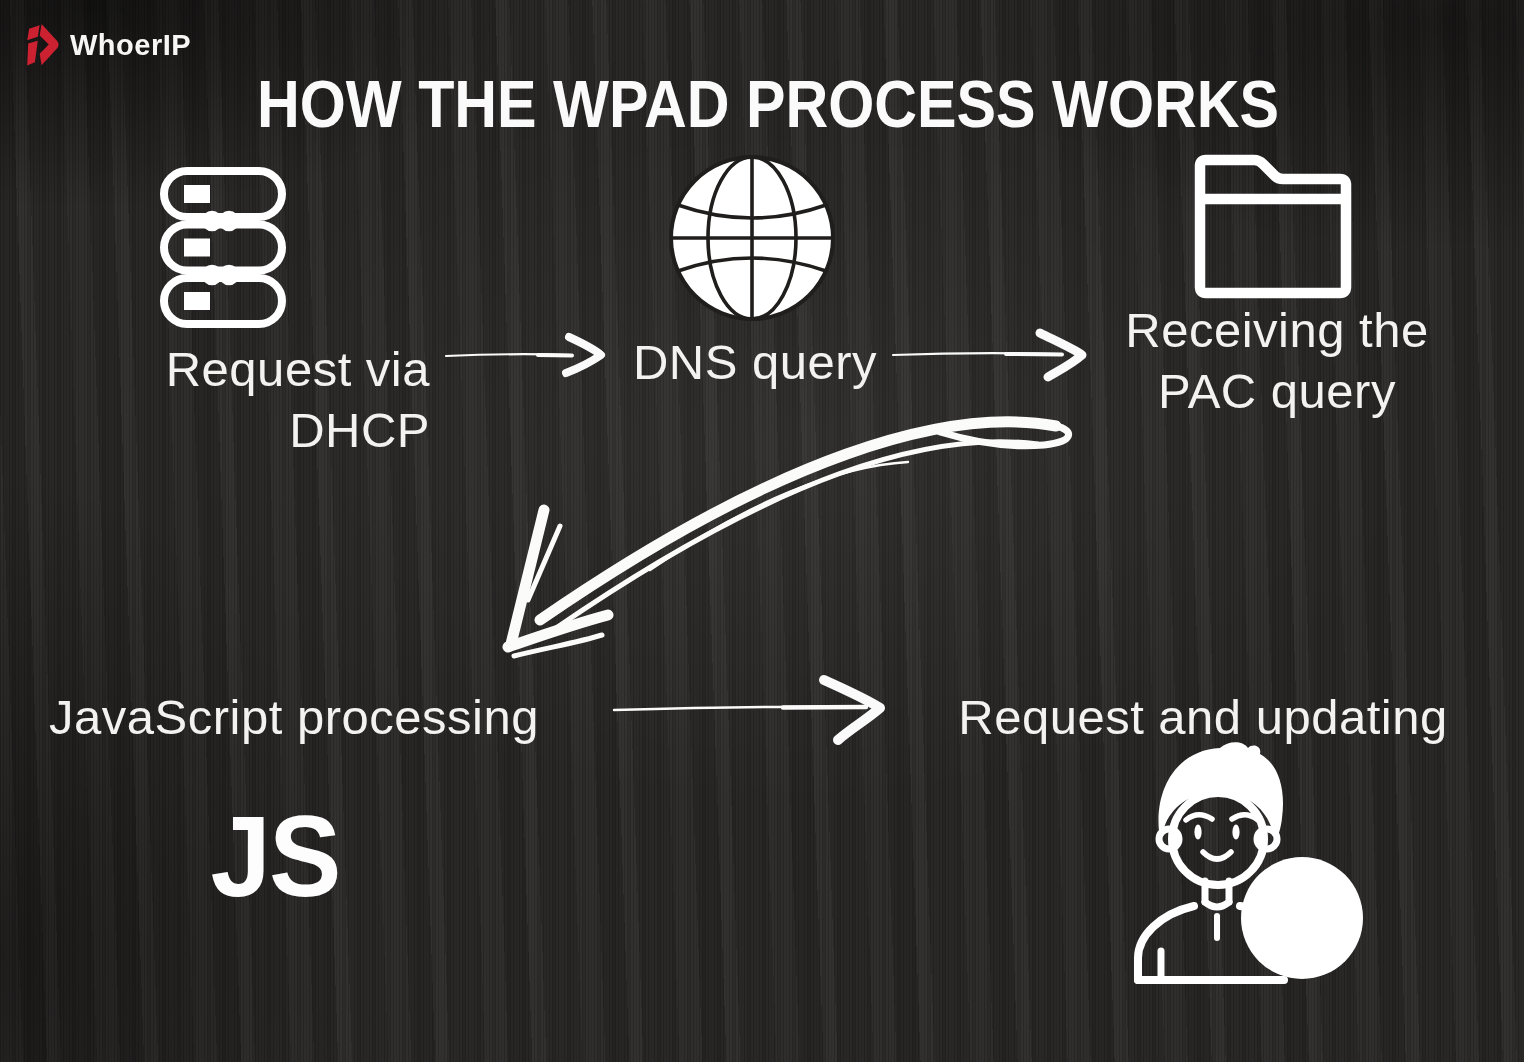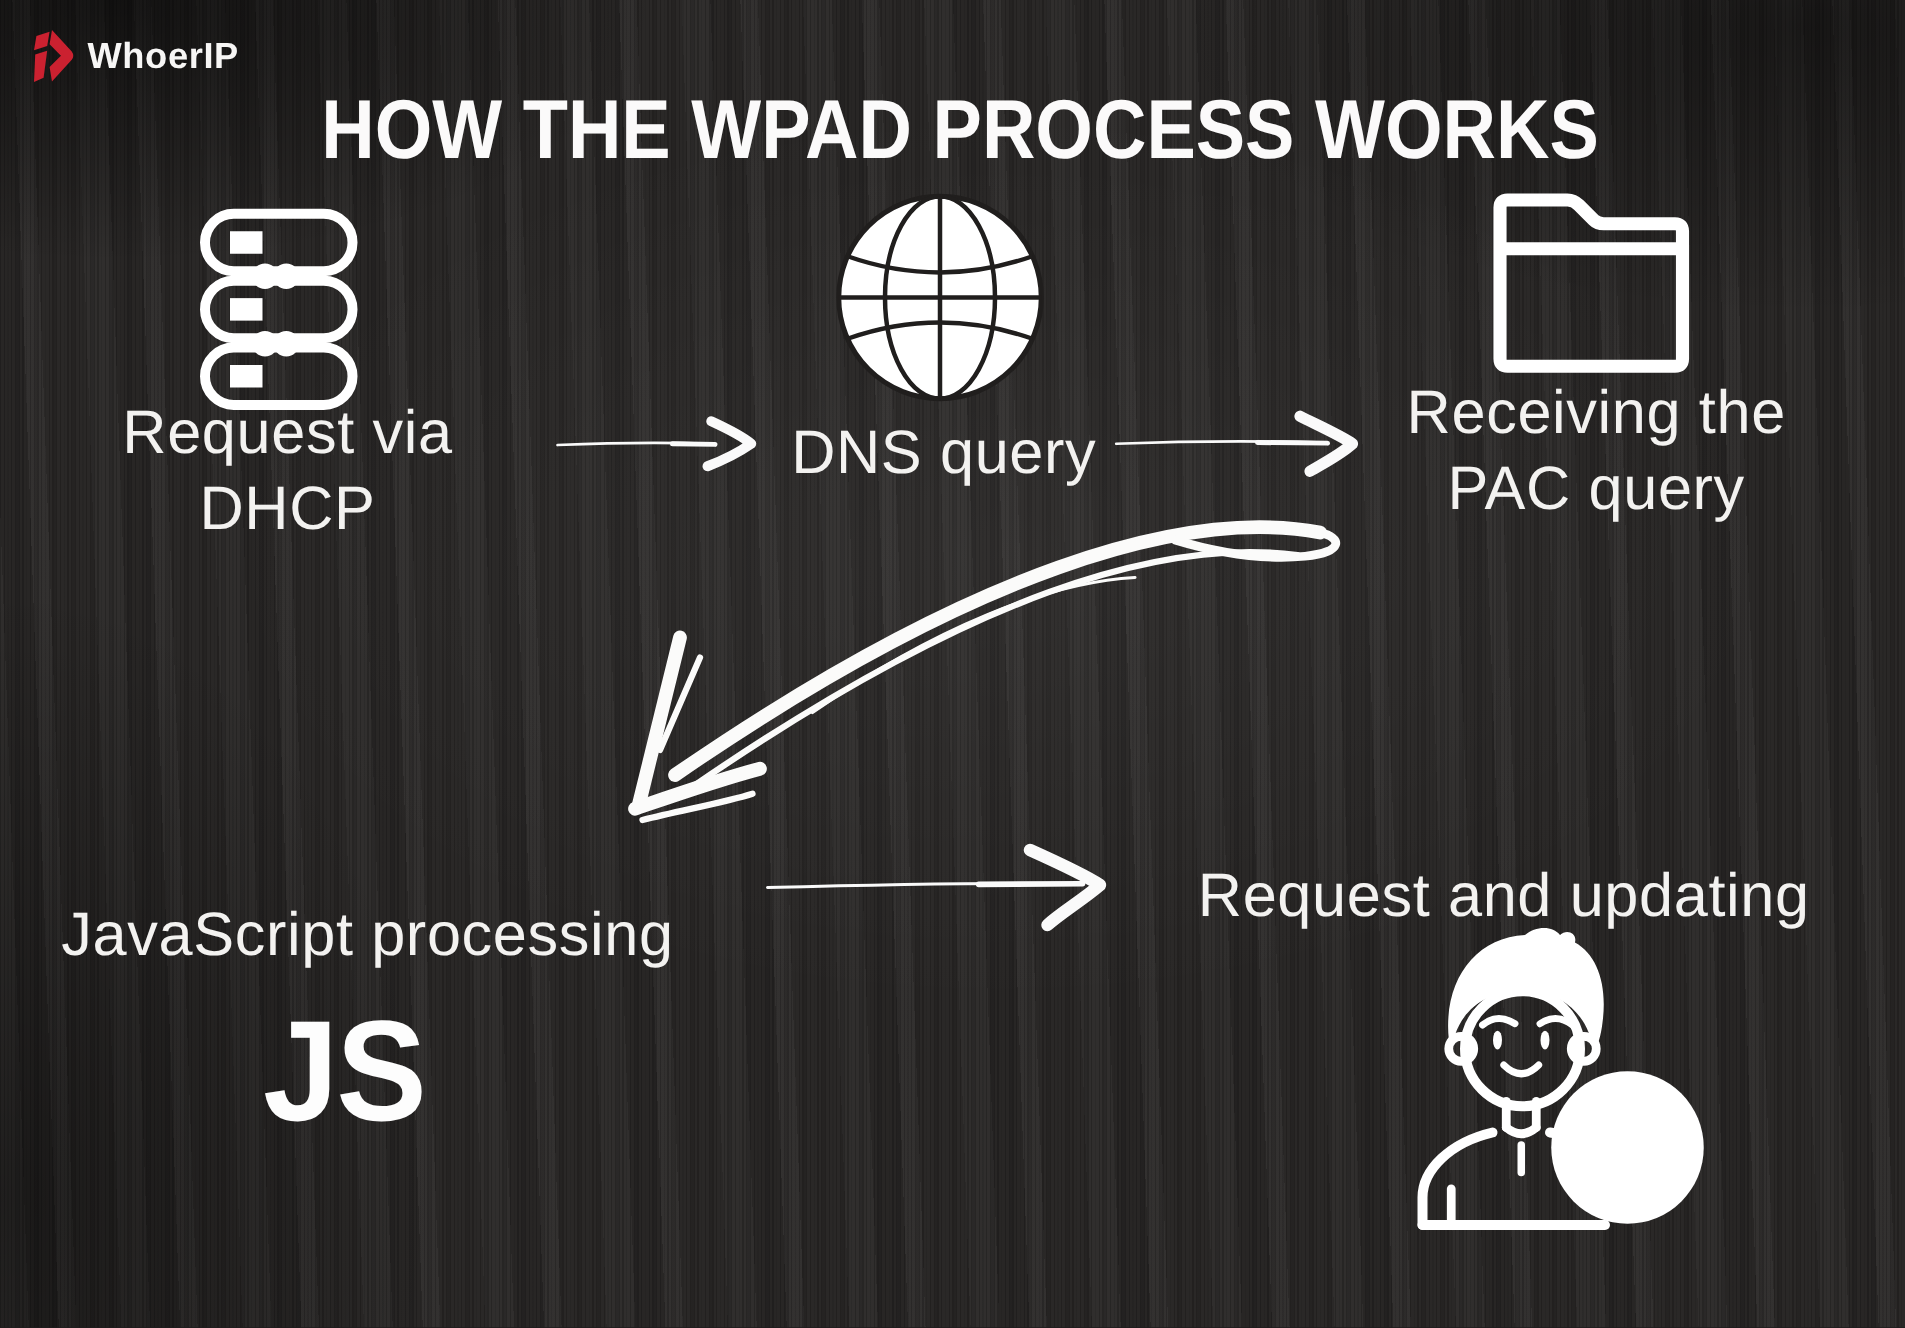--- a/index.html
+++ b/index.html
@@ -29,24 +29,24 @@
     text-align:center;color:#fbfafa;
     font-size:63px;font-weight:700;letter-spacing:0px;
     transform:scale(0.94,1.06);transform-origin:50% 50%;
     white-space:nowrap;
   }
   
   .label{
     color:#f3f2f0;font-size:49px;font-weight:400;
     text-align:center;line-height:61px;letter-spacing:0.5px;
   }
-  .lbl-dhcp{left:30px;top:316px;width:400px;}
+  .lbl-dhcp{left:30px;top:339px;width:400px;text-align:right;}
   .lbl-dns{left:555px;top:332px;width:400px;text-align:center;}
   .lbl-pac{left:1107px;top:300px;width:340px;}
-  .lbl-js{left:44px;top:687px;width:500px;margin-top:31px;}
+  .lbl-js{left:44px;top:687px;width:500px;}
   .lbl-cache{left:953px;top:687px;width:500px;}
   .js-badge{
     left:170px;top:792px;width:210px;
     text-align:center;color:#fdfdfd;
     font-size:112px;font-weight:700;letter-spacing:-2px;
     transform:scale(0.97,1.02);
   }
   svg{display:block;}
 </style>
 </head>

